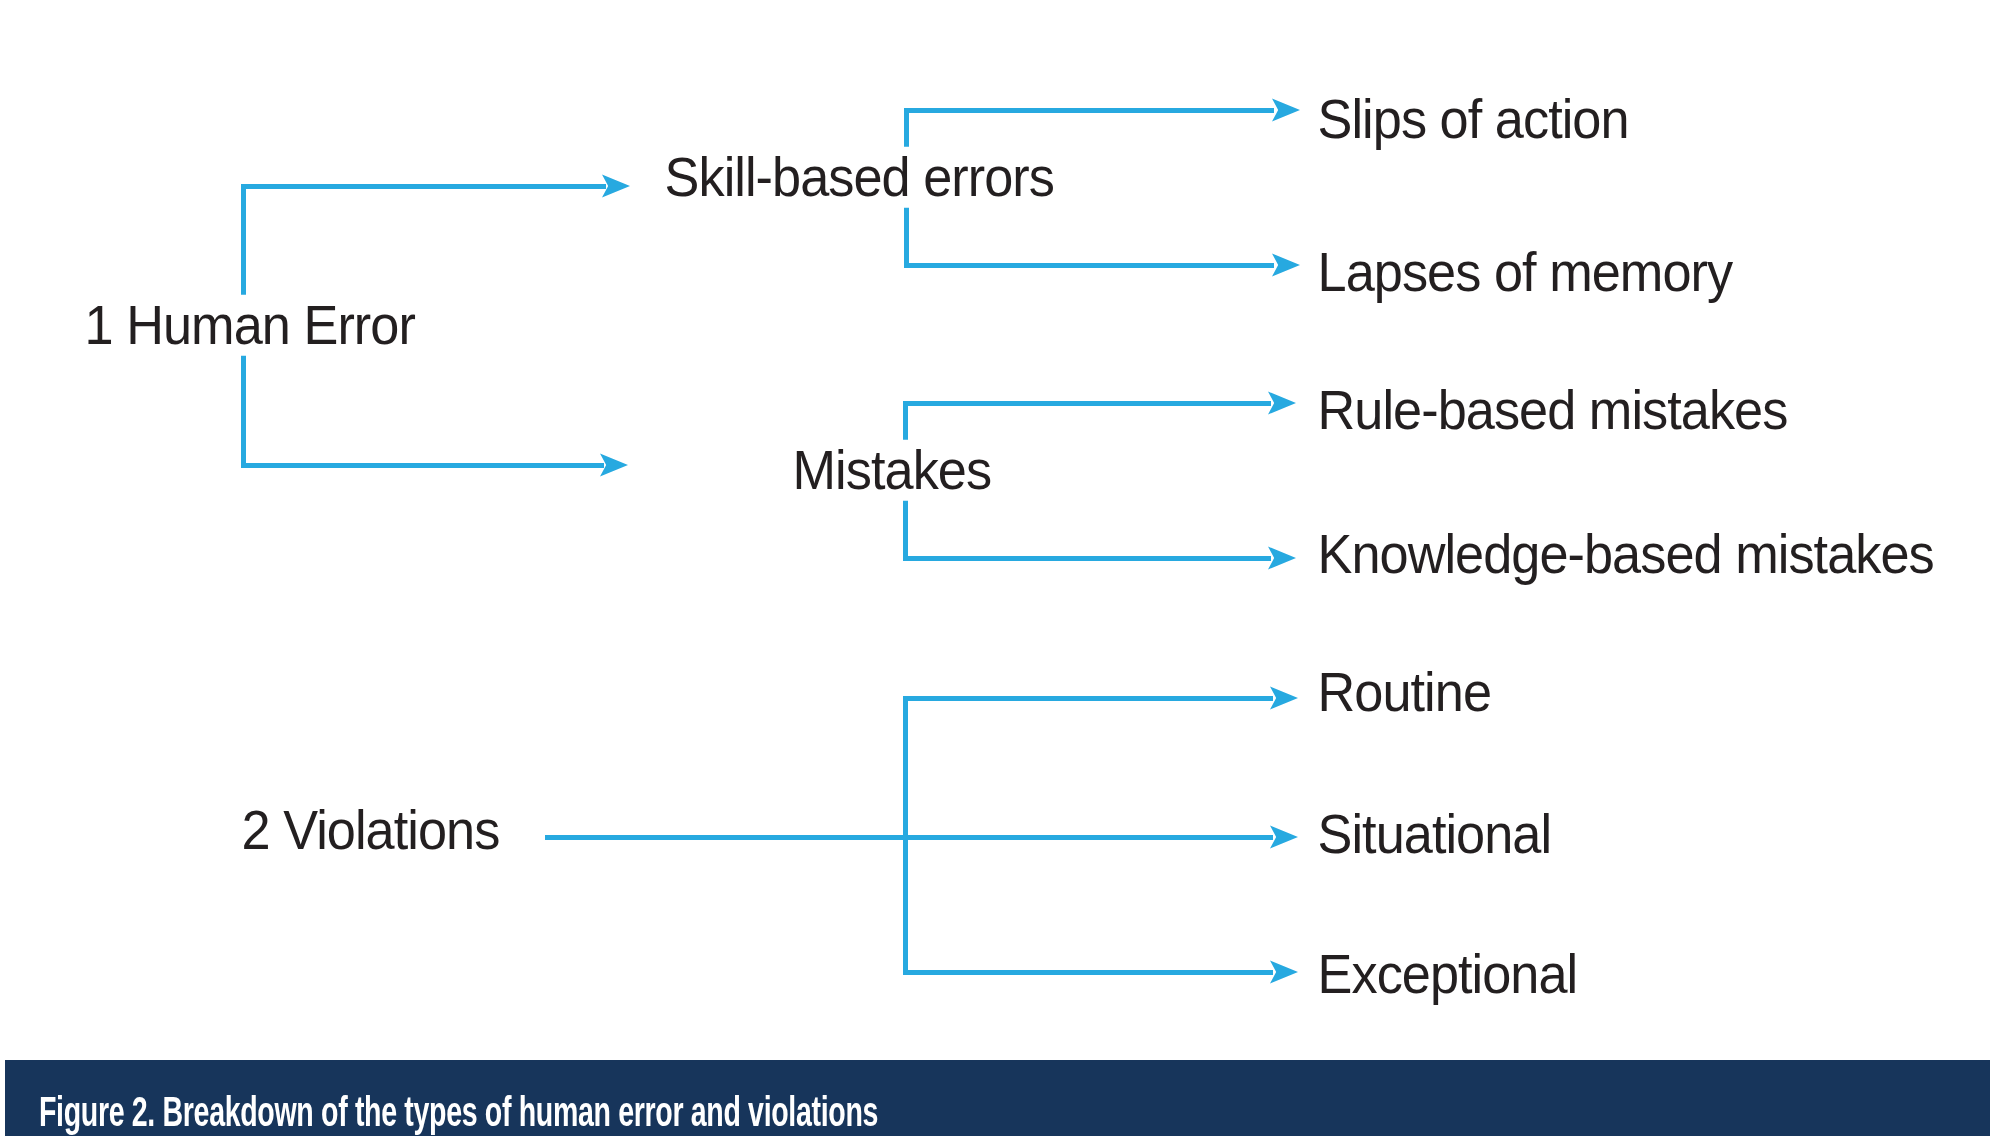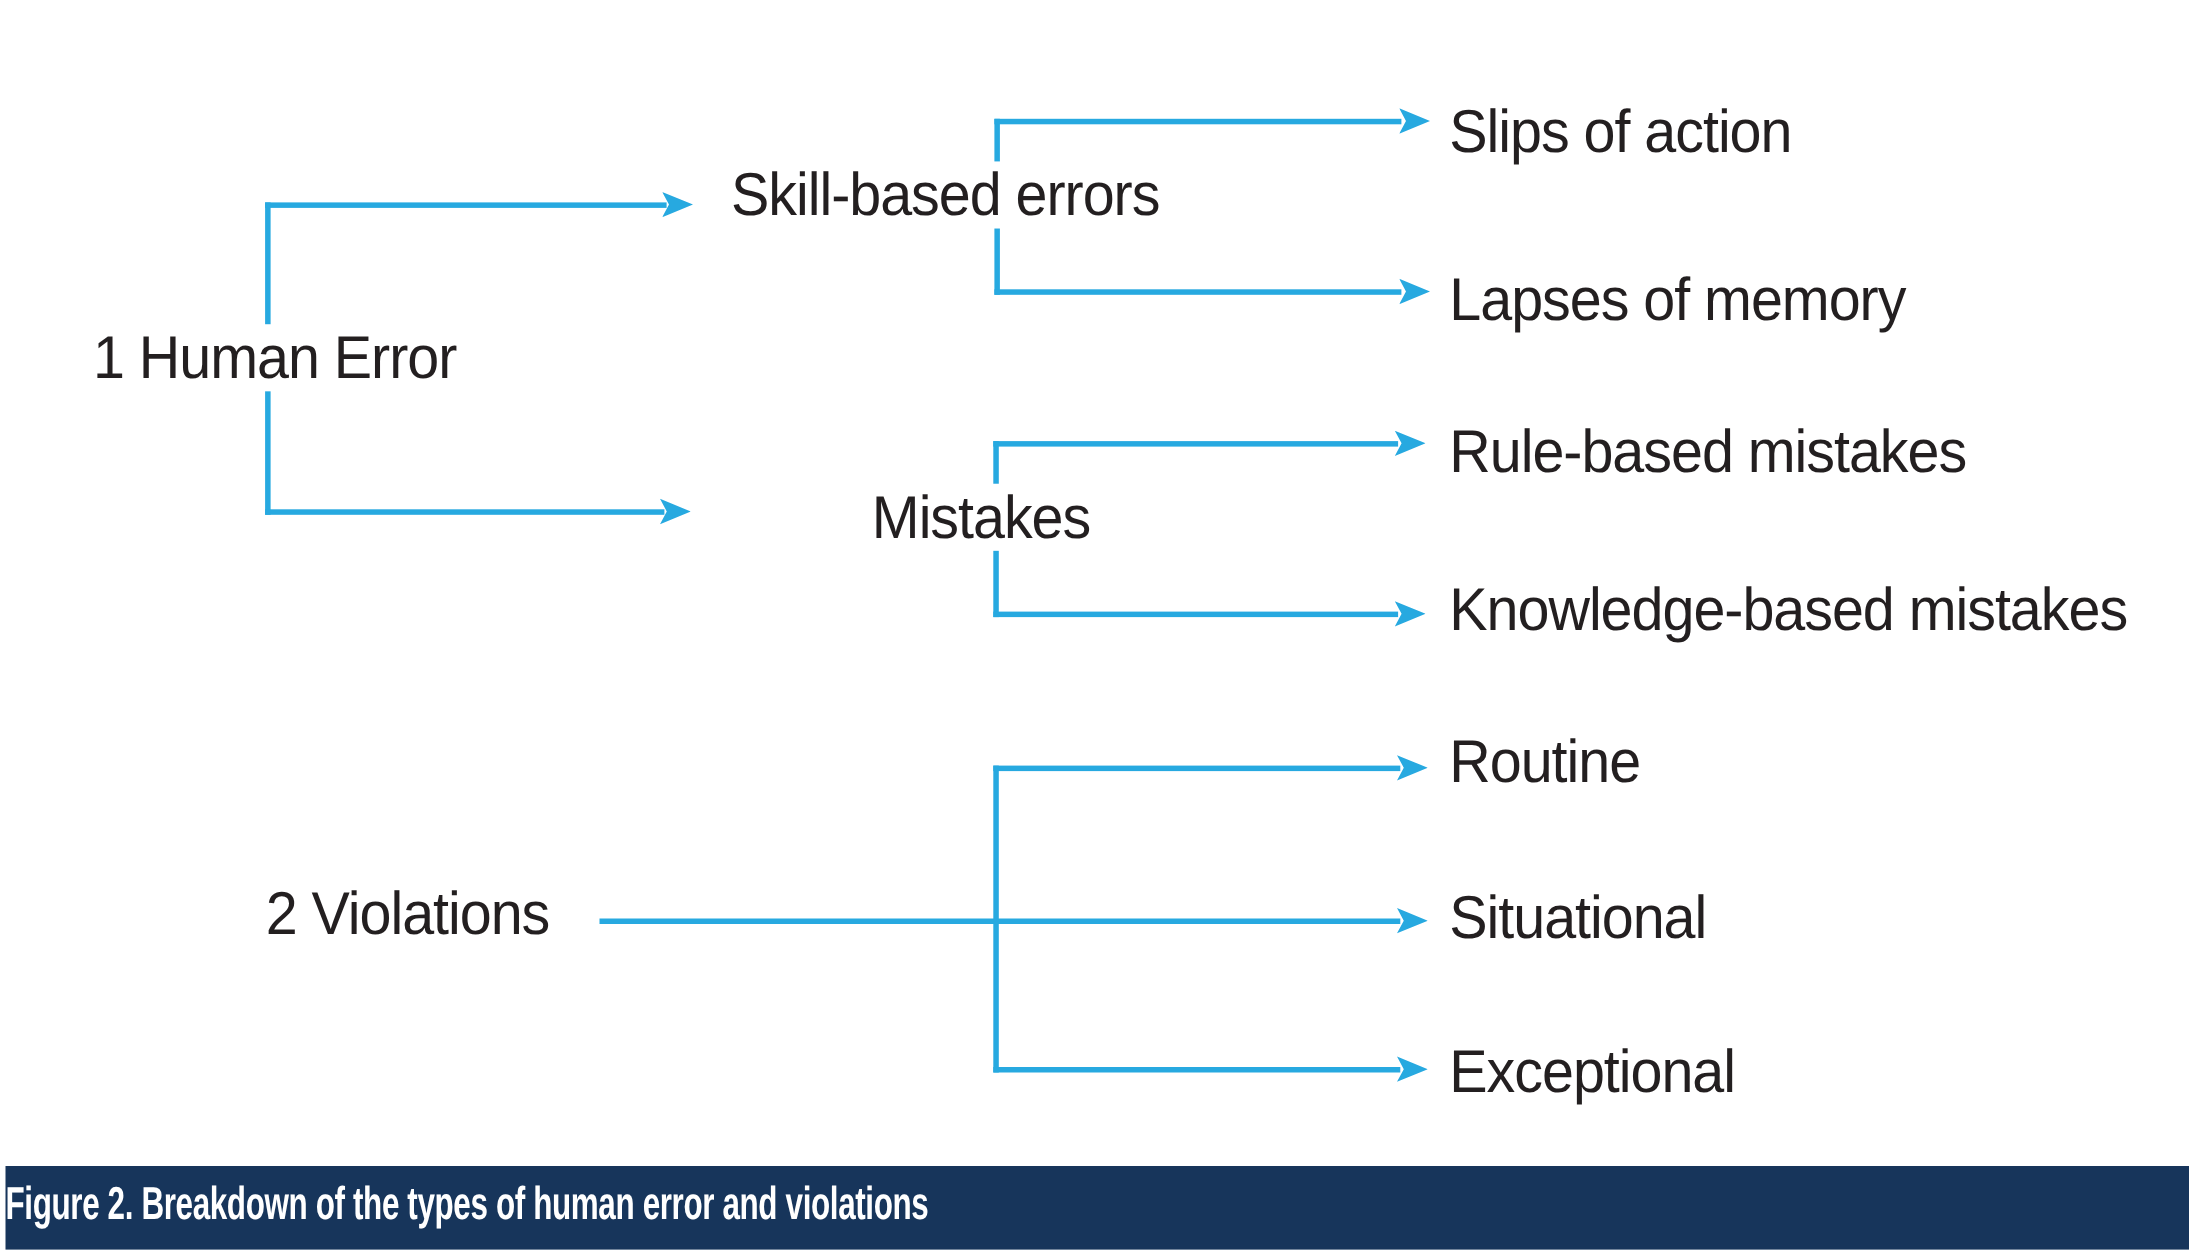--- a/index.html
+++ b/index.html
@@ -46,21 +46,22 @@
     line-height:1.1;
   }
   .caption-bar{
     position:absolute;
     left:5px;
     top:1060px;
     width:1985px;
     height:76px;
     background:var(--caption-bg);
     display:flex;
-    align-items:flex-start;
+    align-items:flex-end;
+    padding-left:34px;
     padding-top:10px;
     z-index:3;
   }
   .caption-text{
     color:var(--caption-text);
     font-size:42px;
     font-weight:bold;
     letter-spacing:-0.5px;
     transform:scaleX(0.68);
     transform-origin:left center;

